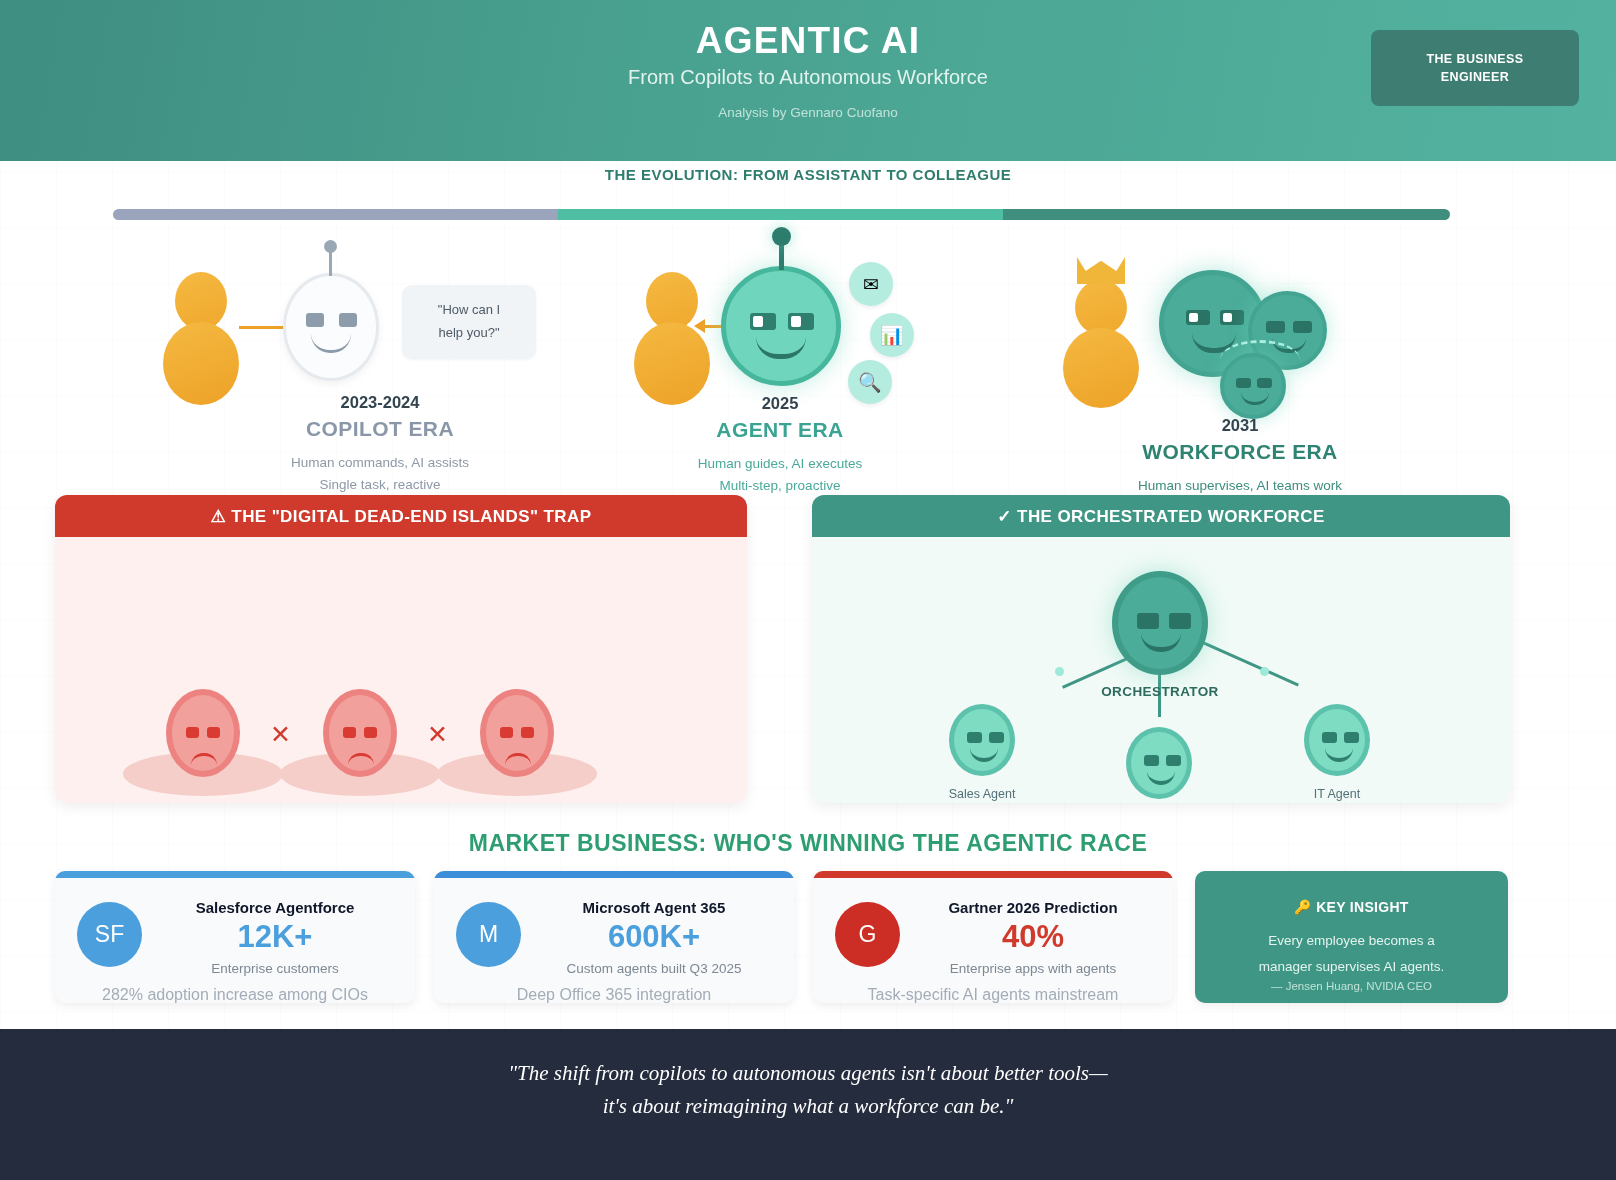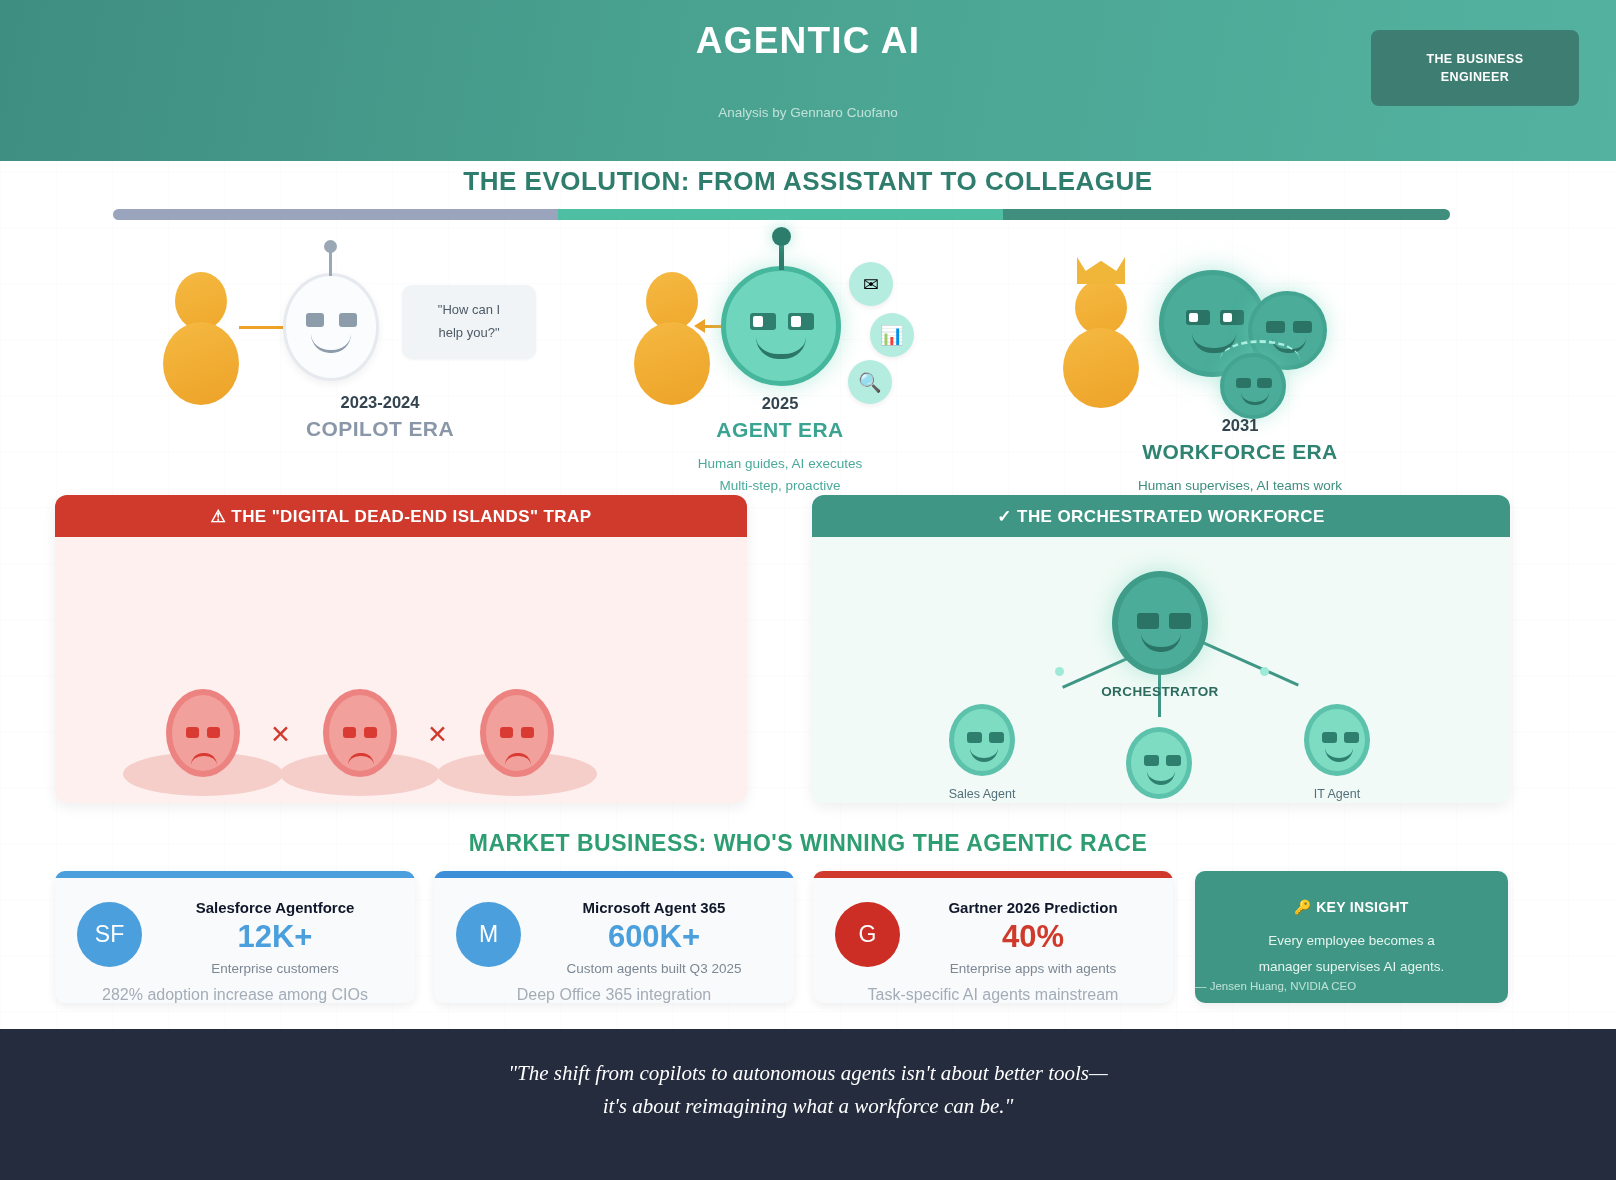--- a/index.html
+++ b/index.html
@@ -53,21 +53,21 @@
     align-items: center; justify-content: center;
     line-height: 1.45;
   }
   #brand-badge span {
     font-size: 12.5px; font-weight: bold; color: #ffffff; letter-spacing: .4px;
   }
 
   
   .section-title {
     position: absolute; width: 1616px; text-align: center;
-    font-size: 26px; font-weight: bold;
+    font-size: 15px; font-weight: bold;
     color: #2e7d6d; letter-spacing: .5px;
   }
   #evo-title { top: 166px; }
   #market-title { top: 830px; color: #2e9e72; font-size: 23px; }
 
   
   #tl-bar { position: absolute; left: 113px; top: 209px; width: 1337px; height: 11px; display: flex; }
   .tl-seg { height: 11px; }
   .tl-seg:first-child { border-radius: 6px 0 0 6px; }
   .tl-seg:last-child  { border-radius: 0 6px 6px 0; }
@@ -190,21 +190,21 @@
     position: absolute; left: 1195px; top: 871px;
     width: 313px; height: 132px;
     background: #3f9685; border-radius: 10px;
     box-shadow: 0 3px 10px rgba(0,0,0,.07);
   }
   #insight-title { position: absolute; top: 28px; width: 100%;
     text-align: center; font-size: 14px; font-weight: bold; color: #ffffff; letter-spacing: .3px; }
   #insight-text { position: absolute; top: 57px; width: 100%;
     text-align: center; font-size: 13.5px; color: #e4f4ef; line-height: 1.9; }
   #insight-attr { position: absolute; top: 109px; width: 100%;
-    font-size: 11.5px; color: #bfe2d8; }
+    text-align: center; font-size: 11.5px; color: #bfe2d8; }
 
   
   #footer {
     position: absolute; left: 0; top: 1029px; width: 1616px; height: 151px;
     background: #252c3e;
   }
   #quote {
     position: absolute; top: 28px; width: 100%;
     text-align: center; font-family: "Liberation Serif", serif;
     font-style: italic; font-size: 21px; color: #ffffff; line-height: 1.55;
@@ -214,20 +214,21 @@
     text-align: center; font-size: 13px; color: #9aa3b4;
   }
 </style>
 </head>
 <body>
 
 <div id="page">
 
   <div id="header">
     <div id="header-title">AGENTIC AI</div>
+    <div id="header-sub">From Copilots to Autonomous Workforce</div>
     <div id="header-byline">Analysis by Gennaro Cuofano</div>
     <div id="brand-badge" style="background: rgb(61, 125, 114);">
       <span>THE BUSINESS</span>
       <span>ENGINEER</span>
     </div>
   </div>
 
   <div class="section-title" id="evo-title">THE EVOLUTION: FROM ASSISTANT TO COLLEAGUE</div>
 
   <div id="tl-bar">
@@ -251,20 +252,24 @@
   <div class="antenna-ball" style="left:324px; top:240px; width:13px; height:13px; background:#9aa7b4;"></div>
 
   <div class="bubble" style="left:402px; top:285px; width:134px;">
     <div>"How can I</div>
     <div>help you?"</div>
   </div>
 
   <div class="era" id="era1">
     <div class="era-year">2023-2024</div>
     <div class="era-name" style="color: rgb(138, 151, 168);">COPILOT ERA</div>
+    <div class="era-desc">
+      <div>Human commands, AI assists</div>
+      <div>Single task, reactive</div>
+    </div>
   </div>
 
   <div class="human" id="human2" style="left:634px; top:272px; width:76px; height:120px;">
     <div class="head" style="left:12px; top:0; width:52px; height:58px;"></div>
     <div class="body" style="left:0; top:50px; width:76px; height:83px;"></div>
   </div>
   <div class="connector" style="left:704px; top:325px; width:50px;"></div>
   <div class="arrow-head" style="left:694px; top:319px;"></div>
 
   <div class="robot" id="robot2" style="left:721px; top:266px; width:120px; height:120px; background:#6fd6bd; border:5px solid #46b79c; box-shadow:0 0 22px rgba(111,214,189,.45);">

